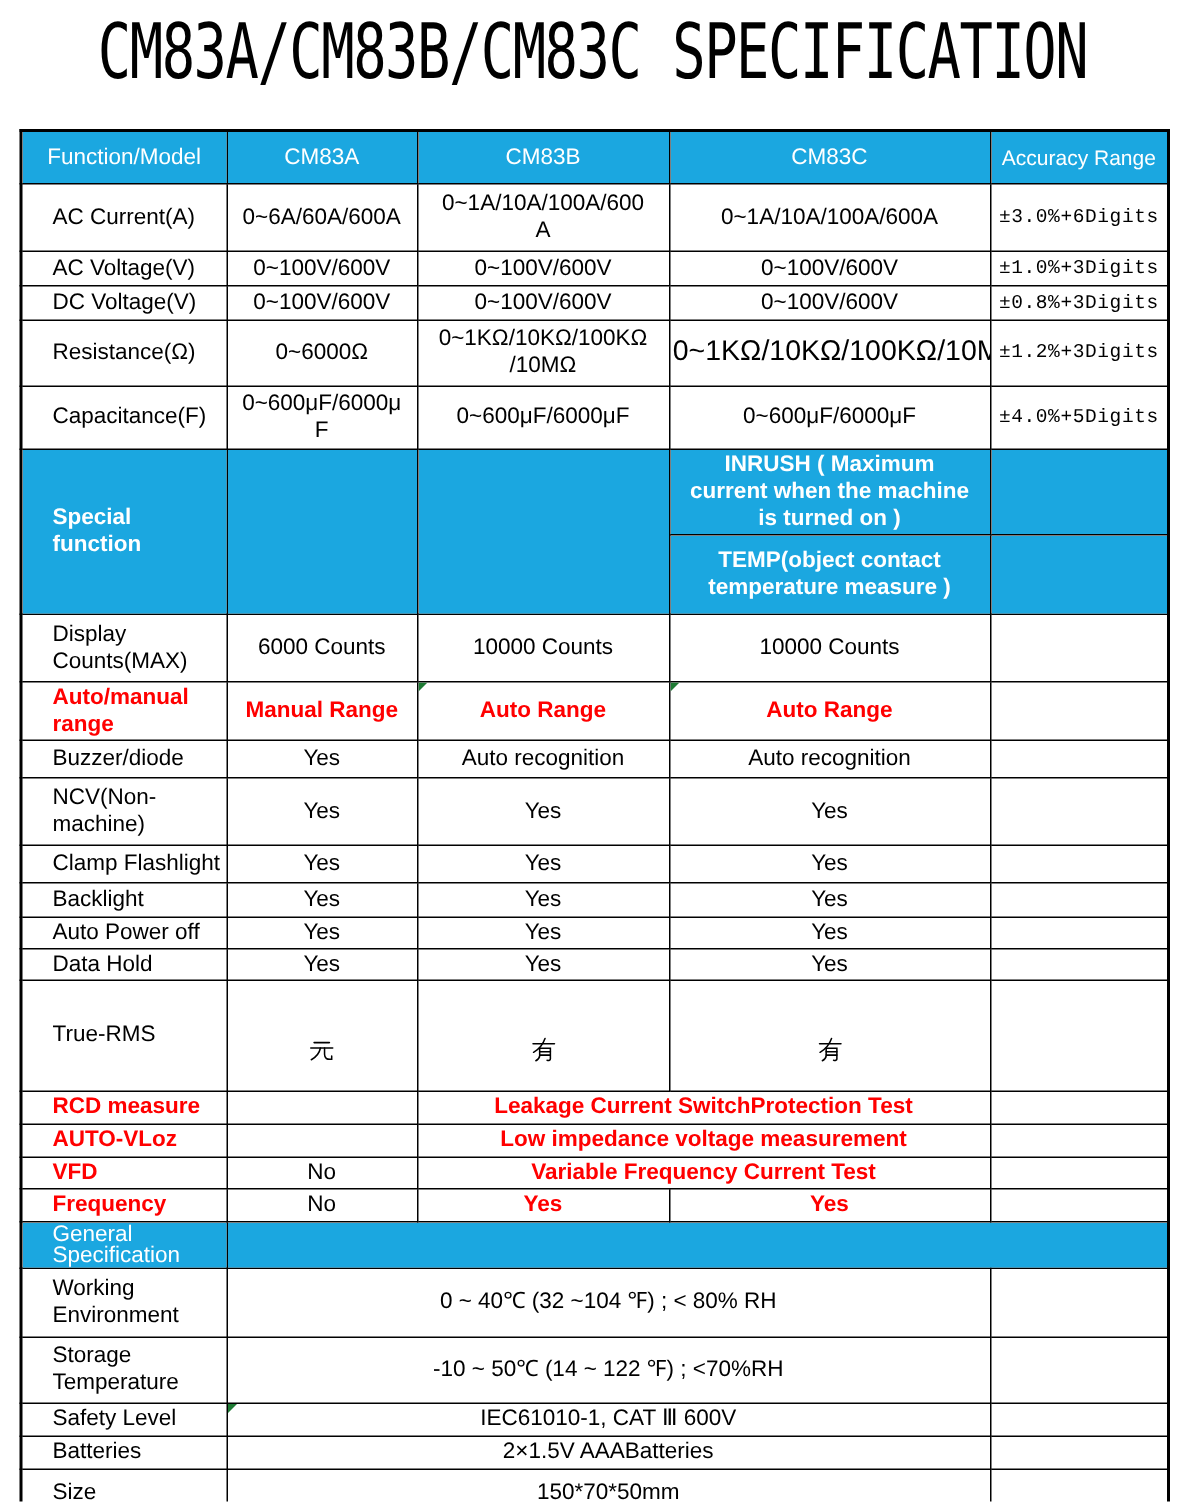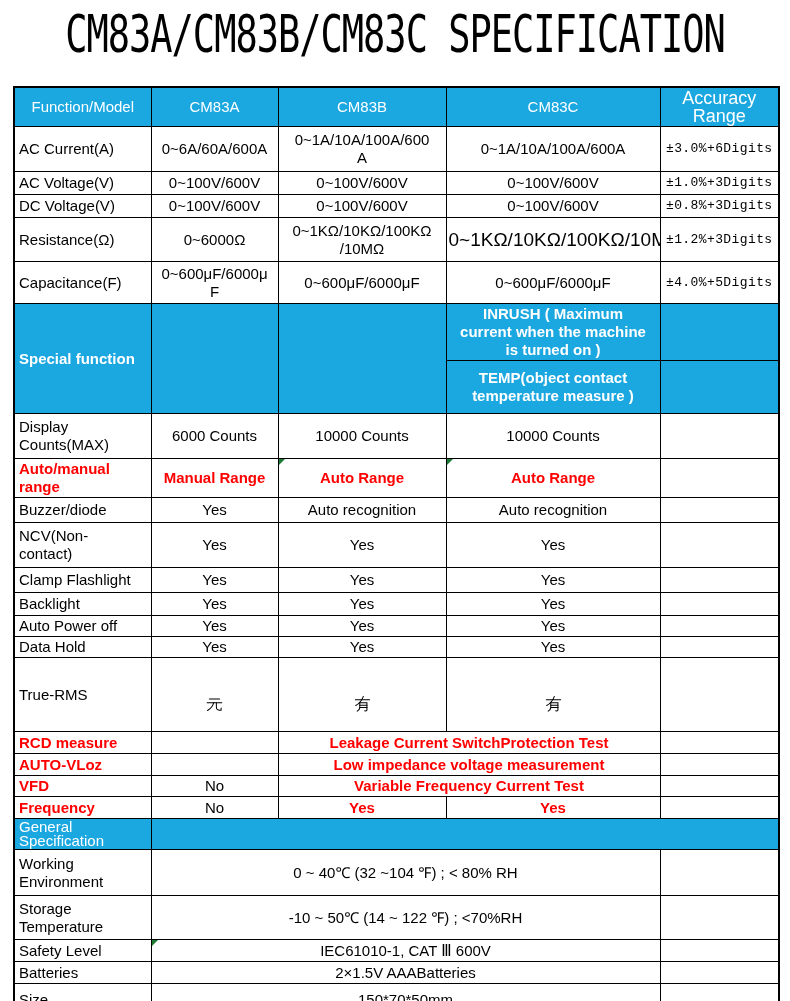--- a/index.html
+++ b/index.html
@@ -15,28 +15,28 @@
     width:765px;margin:12px 0 0 13px;
     border:2px solid #000;
   }
   td{
     border:1px solid #000;
     font-size:15px;line-height:18px;
     text-align:center;vertical-align:middle;
     padding:1px 2px;white-space:pre-line;overflow:hidden;
     position:relative;
   }
-  td.lbl{text-align:left;padding-left:4px;font-size:15px;}
+  td.lbl{text-align:left;padding-left:20px;font-size:15px;}
   .cyan{background:#1BA7E0;color:#fff;text-align:center;}
   .wbold{font-weight:700;}
   .red{color:#FF0000;font-weight:700;}
   .acc{font-family:Liberation Mono, monospace;font-size:13px;letter-spacing:.4px;}
   .small{font-size:12px;line-height:14px;margin-top:39px;}
   .hdr{font-size:15px;}
-  .hdr-acc{font-size:18px;}
+  .hdr-acc{font-size:14px;}
   .tri{
     position:absolute;top:0;left:0;width:0;height:0;
     border-top:6px solid #1E7B34;border-right:6px solid transparent;
   }
   .glyph{display:inline-block;vertical-align:middle;}
   .glyph svg{display:block;}
   .glyph path{stroke:#000;stroke-width:6;fill:none;stroke-linecap:round;}
 </style>
 </head>
 <body>
@@ -142,21 +142,21 @@
   <tr style="height:25px">
     <td class="lbl">Buzzer/diode</td>
     <td>Yes</td>
     <td>Auto recognition</td>
     <td>Auto recognition</td>
     <td></td>
   </tr>
 
   <tr style="height:45px">
     <td class="lbl">NCV(Non-
-contact)</td>
+machine)</td>
     <td>Yes</td>
     <td>Yes</td>
     <td>Yes</td>
     <td></td>
   </tr>
 
   <tr style="height:25px">
     <td class="lbl">Clamp Flashlight</td>
     <td>Yes</td>
     <td>Yes</td>

